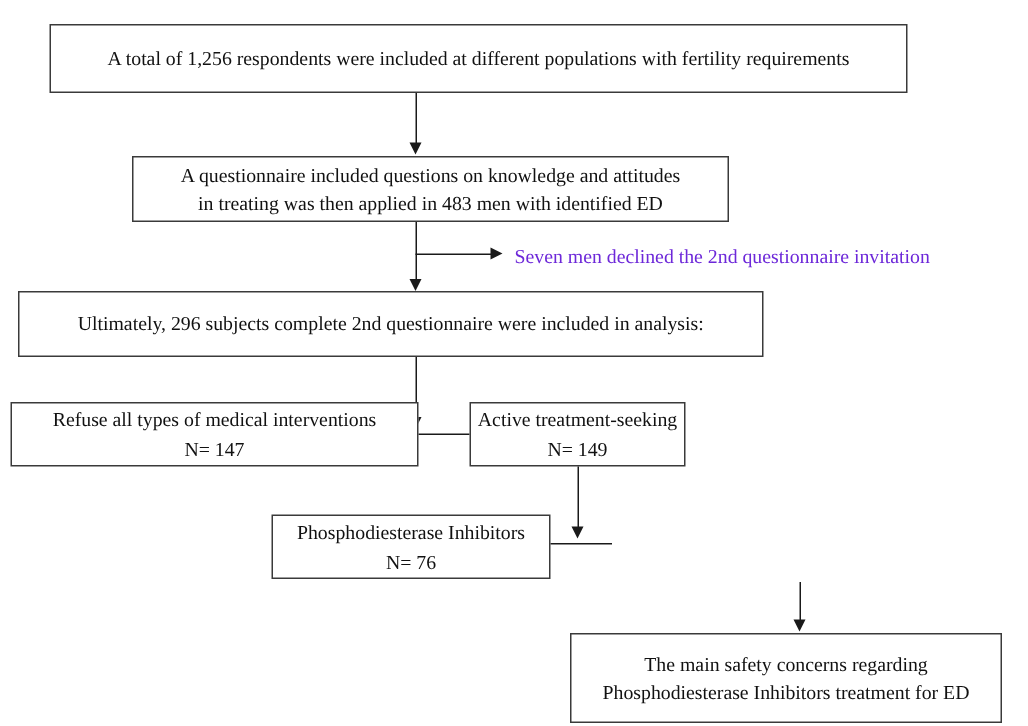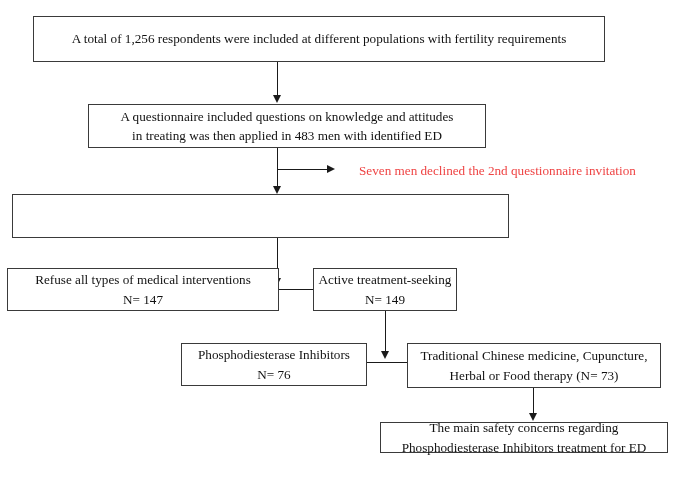--- a/index.html
+++ b/index.html
@@ -60,22 +60,21 @@
     height: 0;
     border-top: 4px solid transparent;
     border-bottom: 4px solid transparent;
     border-left: 8px solid #1a1a1a;
   }
   .sidenote {
     position: absolute;
     font-size: 13.2px;
     line-height: 1.4;
     white-space: nowrap;
-    color: #ef4444;
-    margin-left: 16px;
+    color: #6d28d9;
   }
 </style>
 </head>
 <body>
 
 <div id="canvas">
 
   <div class="box" style="left:33px; top:16px; width:572px; height:46px;">
     <span class="ln">A total of 1,256 respondents were included at different populations with fertility requirements</span>
   </div>
@@ -89,20 +88,21 @@
   </div>
 
   <div class="vline" style="left:277px; top:148px; height:40px;"></div>
   <div class="arrowhead-down" style="left:273px; top:186px;"></div>
 
   <div class="hline" style="left:277px; top:169px; width:52px;"></div>
   <div class="arrowhead-right" style="left:327px; top:165px;"></div>
   <div class="sidenote" style="left:343px; top:162px;">Seven men declined the 2nd questionnaire invitation</div>
 
   <div class="box" style="left:12px; top:194px; width:497px; height:44px;">
+    <span class="ln">Ultimately, 296 subjects complete 2nd questionnaire were included in analysis:</span>
   </div>
 
   <div class="vline" style="left:277px; top:238px; height:42px;"></div>
   <div class="arrowhead-down" style="left:273px; top:278px;"></div>
 
   <div class="hline" style="left:258px; top:289px; width:56px;"></div>
 
   <div class="box" style="left:7px; top:268px; width:272px; height:43px;">
     <span class="ln">Refuse all types of medical interventions</span>
     <span class="ln">N= 147</span>
@@ -116,26 +116,22 @@
   <div class="vline" style="left:385px; top:311px; height:42px;"></div>
   <div class="arrowhead-down" style="left:381px; top:351px;"></div>
 
   <div class="hline" style="left:330px; top:362px; width:78px;"></div>
 
   <div class="box" style="left:145px; top:343px; width:186px; height:43px;margin-left:36px;">
     <span class="ln">Phosphodiesterase Inhibitors</span>
     <span class="ln">N= 76</span>
   </div>
 
-  <div class="box" style="left:407px; top:343px; width:254px; height:45px;">
-    <span class="ln">Traditional Chinese medicine, Cupuncture,</span>
-    <span class="ln">Herbal or Food therapy  (N= 73)</span>
-  </div>
 
   <div class="vline" style="left:533px; top:388px; height:27px;"></div>
   <div class="arrowhead-down" style="left:529px; top:413px;"></div>
 
-  <div class="box" style="left:380px; top:422px; width:288px; height:31px;">
+  <div class="box" style="left:380px; top:422px; width:288px; height:60px;">
     <span class="ln">The main safety concerns regarding</span>
     <span class="ln">Phosphodiesterase Inhibitors treatment for ED</span>
   </div>
 
 </div>
 
 </body></html>

